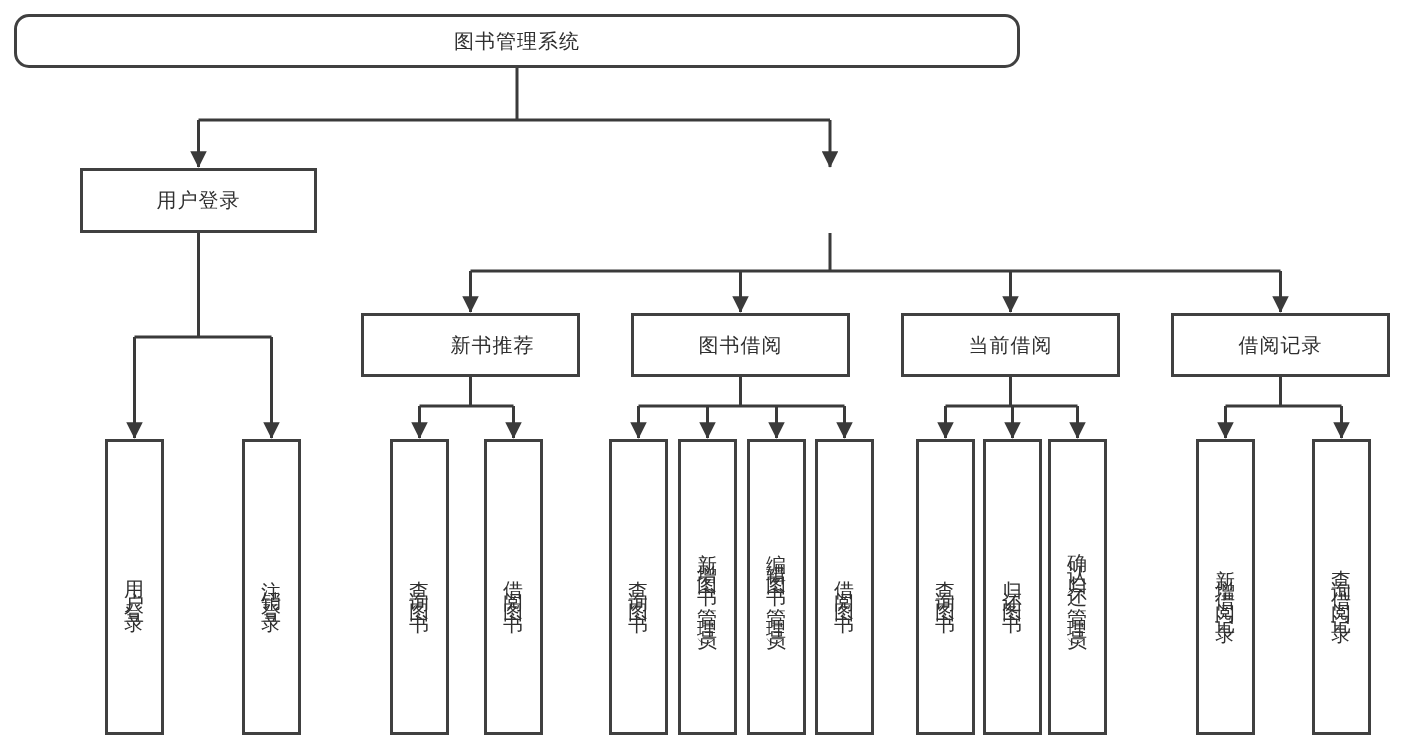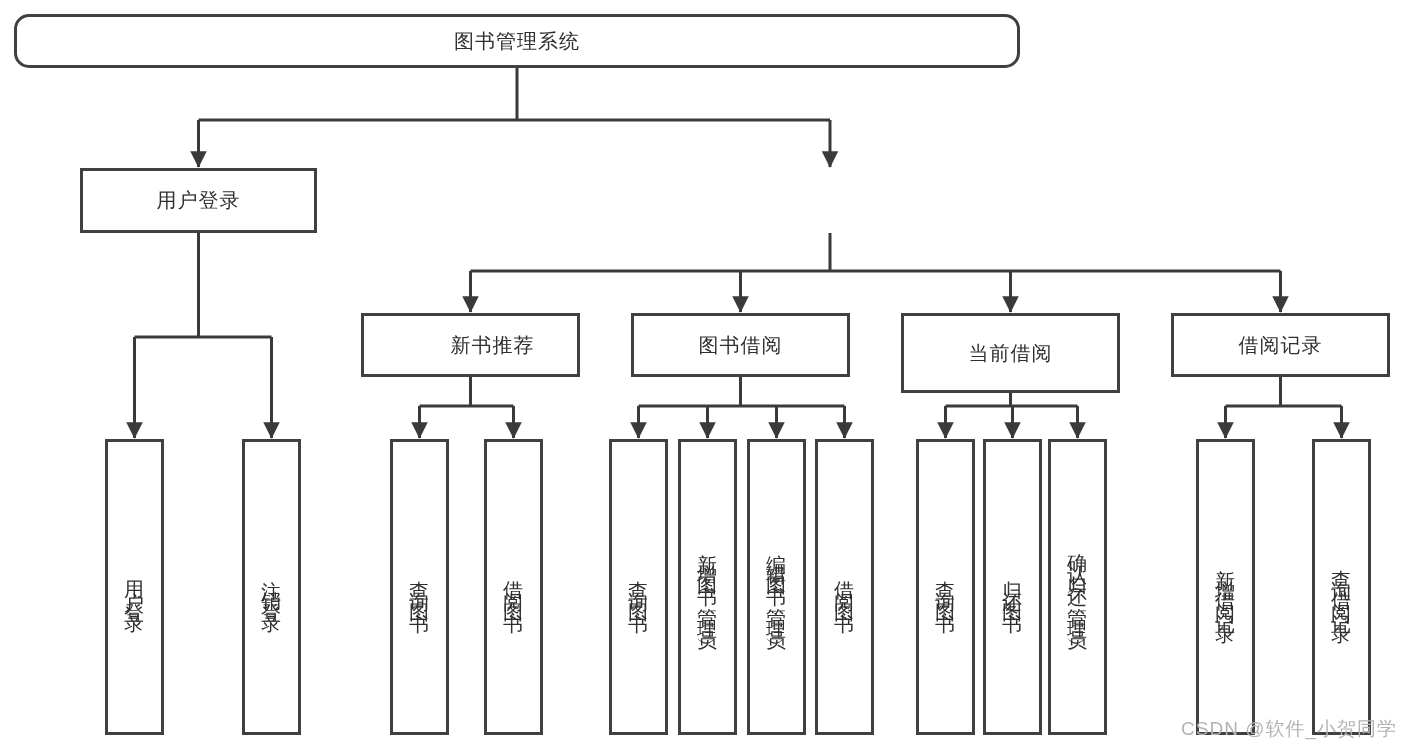--- a/index.html
+++ b/index.html
@@ -70,36 +70,35 @@
     <line class="ar" x1="1225.5" y1="406" x2="1225.5" y2="438" marker-end="url(#arw)"></line>
     <line class="ar" x1="1341.5" y1="406" x2="1341.5" y2="438" marker-end="url(#arw)"></line>
   </svg>
 
   <div class="box" style="left:14px;top:14px;width:1006px;height:54px;border-radius:15px;">图书管理系统</div>
 
   <div class="box" style="left:80px;top:168px;width:237px;height:65px;">用户登录</div>
 
   <div class="box" style="left:361px;top:313px;width:219px;height:64px;padding-left:44px;">新书推荐</div>
   <div class="box" style="left:631px;top:313px;width:219px;height:64px;">图书借阅</div>
-  <div class="box" style="left:901px;top:313px;width:219px;height:80px;">当前借阅</div>
+  <div class="box" style="left:901px;top:313px;width:219px;height:64px;">当前借阅</div>
   <div class="box" style="left:1171px;top:313px;width:219px;height:64px;">借阅记录</div>
 
   <div class="box vbox" style="left:105px;top:439px;width:59px;height:296px;">用户登录</div>
   <div class="box vbox" style="left:242px;top:439px;width:59px;height:296px;">注销登录</div>
 
   <div class="box vbox" style="left:390px;top:439px;width:59px;height:296px;">查询图书</div>
   <div class="box vbox" style="left:484px;top:439px;width:59px;height:296px;">借阅图书</div>
 
   <div class="box vbox" style="left:609px;top:439px;width:59px;height:296px;">查询图书</div>
   <div class="box vbox" style="left:678px;top:439px;width:59px;height:296px;">新增图书（管理员）</div>
   <div class="box vbox" style="left:747px;top:439px;width:59px;height:296px;">编辑图书（管理员）</div>
   <div class="box vbox" style="left:815px;top:439px;width:59px;height:296px;">借阅图书</div>
 
   <div class="box vbox" style="left:916px;top:439px;width:59px;height:296px;">查询图书</div>
   <div class="box vbox" style="left:983px;top:439px;width:59px;height:296px;">归还图书</div>
   <div class="box vbox" style="left:1048px;top:439px;width:59px;height:296px;">确认归还（管理员）</div>
 
   <div class="box vbox" style="left:1196px;top:439px;width:59px;height:296px;">新增借阅记录</div>
   <div class="box vbox" style="left:1312px;top:439px;width:59px;height:296px;">查询借阅记录</div>
 
-  <div class="watermark">CSDN @软件_小贺同学</div>
 
 </div>
 
 </body></html>

